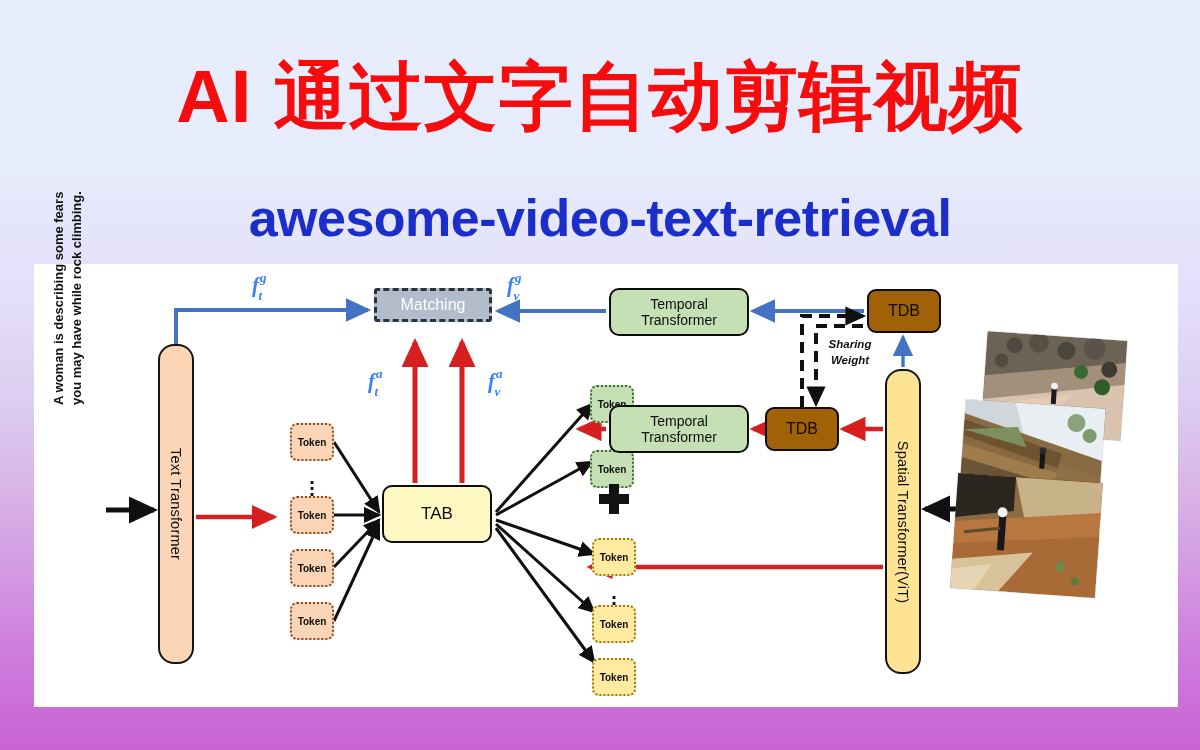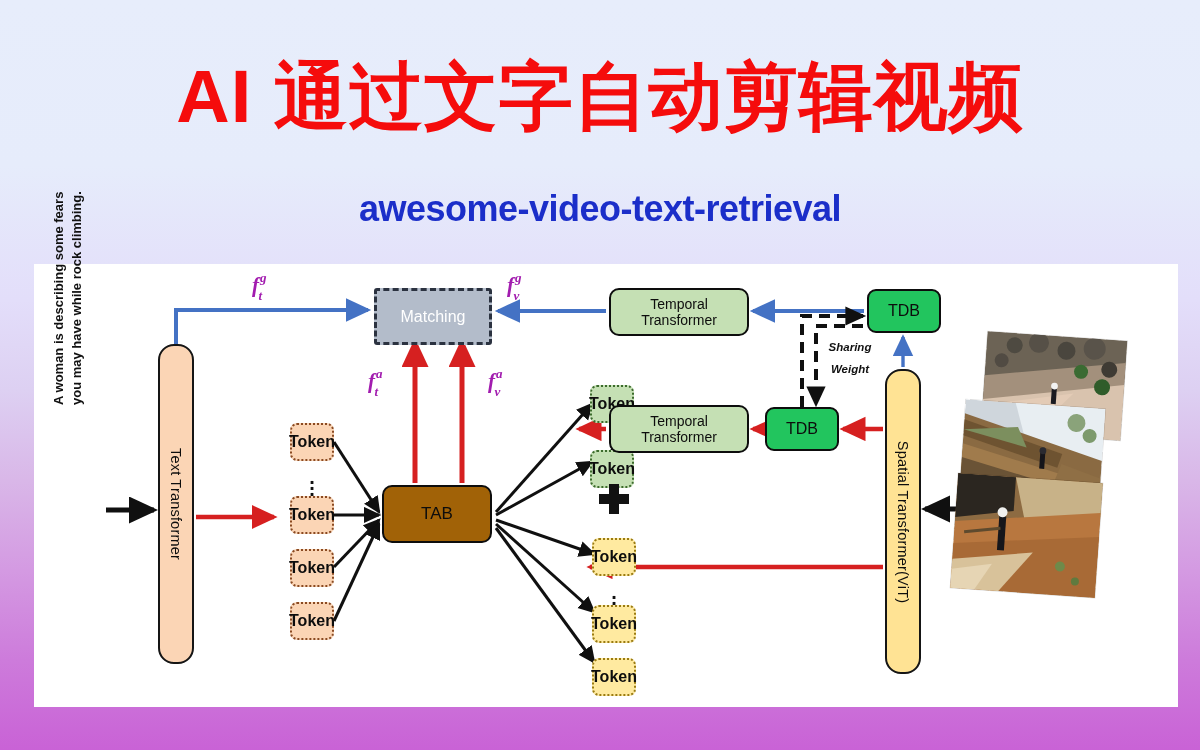--- a/index.html
+++ b/index.html
@@ -27,21 +27,21 @@
     font-weight: bold;
     letter-spacing: 1px;
     line-height: 86px;
     white-space: nowrap;
   }
   #subtitle {
     position: absolute;
     left: 0; top: 188px; width: 1200px;
     text-align: center;
     color: #1b2ec9;
-    font-size: 36px;
+    font-size: 52px;
     font-weight: bold;
     letter-spacing: -0.5px;
     white-space: nowrap;
   }
 
   
   #diagram-panel {
     position: absolute;
     left: 34px; top: 264px;
     width: 1144px; height: 443px;
@@ -75,52 +75,52 @@
     left: 851px; top: 105px; width: 36px; height: 305px;
     background: #ffe394; border: 2.5px solid #151515; border-radius: 16px;
   }
   #spatial-transformer .vtext {
     transform: rotate(90deg); white-space: nowrap;
     font-size: 14.5px; letter-spacing: 0.2px;
   }
 
   
   #matching-box {
-    left: 340px; top: 24px; width: 118px; height: 57px;
+    left: 340px; top: 24px; width: 118px; height: 34px;
     background: #b3bcca; border: 3px dashed #2b3240; border-radius: 3px;
     color: #ffffff; font-size: 16px; font-weight: normal;
   }
 
   
   #tab-box {
     left: 348px; top: 221px; width: 110px; height: 58px;
-    background: #a16207; border: 2.5px solid #0d0d0d; border-radius: 10px;
+    background: #fef9c3; border: 2.5px solid #0d0d0d; border-radius: 10px;
     font-size: 17px;
   }
 
   
   .temporal-box {
     background: #c5e0b4; border: 2.5px solid #0d0d0d; border-radius: 10px;
     font-size: 14px; line-height: 16px;
   }
   #temporal-top { left: 575px; top: 24px; width: 140px; height: 48px; }
   #temporal-bot { left: 575px; top: 141px; width: 140px; height: 48px; }
 
   
   .tdb-box {
-    background: #22c55e; border: 2.5px solid #0d0d0d; border-radius: 9px;
+    background: #a16207; border: 2.5px solid #0d0d0d; border-radius: 9px;
     font-size: 16px;
   }
   #tdb-top { left: 833px; top: 25px; width: 74px; height: 44px; }
   #tdb-bot { left: 731px; top: 143px; width: 74px; height: 44px; }
 
   
   .token {
     width: 44px; height: 38px;
-    font-size: 16px; font-weight: bold;
+    font-size: 10px; font-weight: bold;
     border-radius: 7px;
   }
   .token.peach { background: #fbd5b5; border: 2px dotted #8a4a22; }
   .token.green { background: #c5e0b4; border: 2px dotted #3c6b2c; }
   .token.yellow { background: #ffeaa0; border: 2px dotted #9a7b12; }
 
   
   .vdots {
     position: absolute; font-size: 20px; font-weight: bold; color: #111;
     letter-spacing: 0; line-height: 6px; text-align: center; width: 14px;
@@ -144,27 +144,27 @@
     width: 240px; height: 36px;
     transform: rotate(-90deg); transform-origin: 18px 18px;
     font-size: 13px; font-weight: bold; color: #111;
     line-height: 18px; text-align: left; white-space: pre-line;
   }
 
   
   #sharing-weight {
     position: absolute; left: 790px; top: 72px;
     font-size: 11.5px; font-style: italic; font-weight: bold;
-    color: #111; line-height: 22px; text-align: center; width: 52px;
+    color: #111; line-height: 16px; text-align: center; width: 52px;
   }
 
   
   .flabel {
     position: absolute; font-family: "Liberation Serif", serif;
-    font-style: italic; font-weight: bold; color: #a21caf;
+    font-style: italic; font-weight: bold; color: #3b82f6;
     font-size: 21px; white-space: nowrap; text-align: right;
   }
   .flabel sup { font-size: 13px; font-style: italic; position: relative; top: -2px; left: 1px; }
   .flabel sub { font-size: 13px; font-style: italic; position: relative; left: -7px; top: 3px; }
 
   
   #photo-stack { position: absolute; left: 920px; top: 72px; width: 215px; height: 320px; }
   .photo {
     position: absolute; overflow: hidden;
     box-shadow: 0 0 0 0.5px rgba(0,0,0,0.15);

